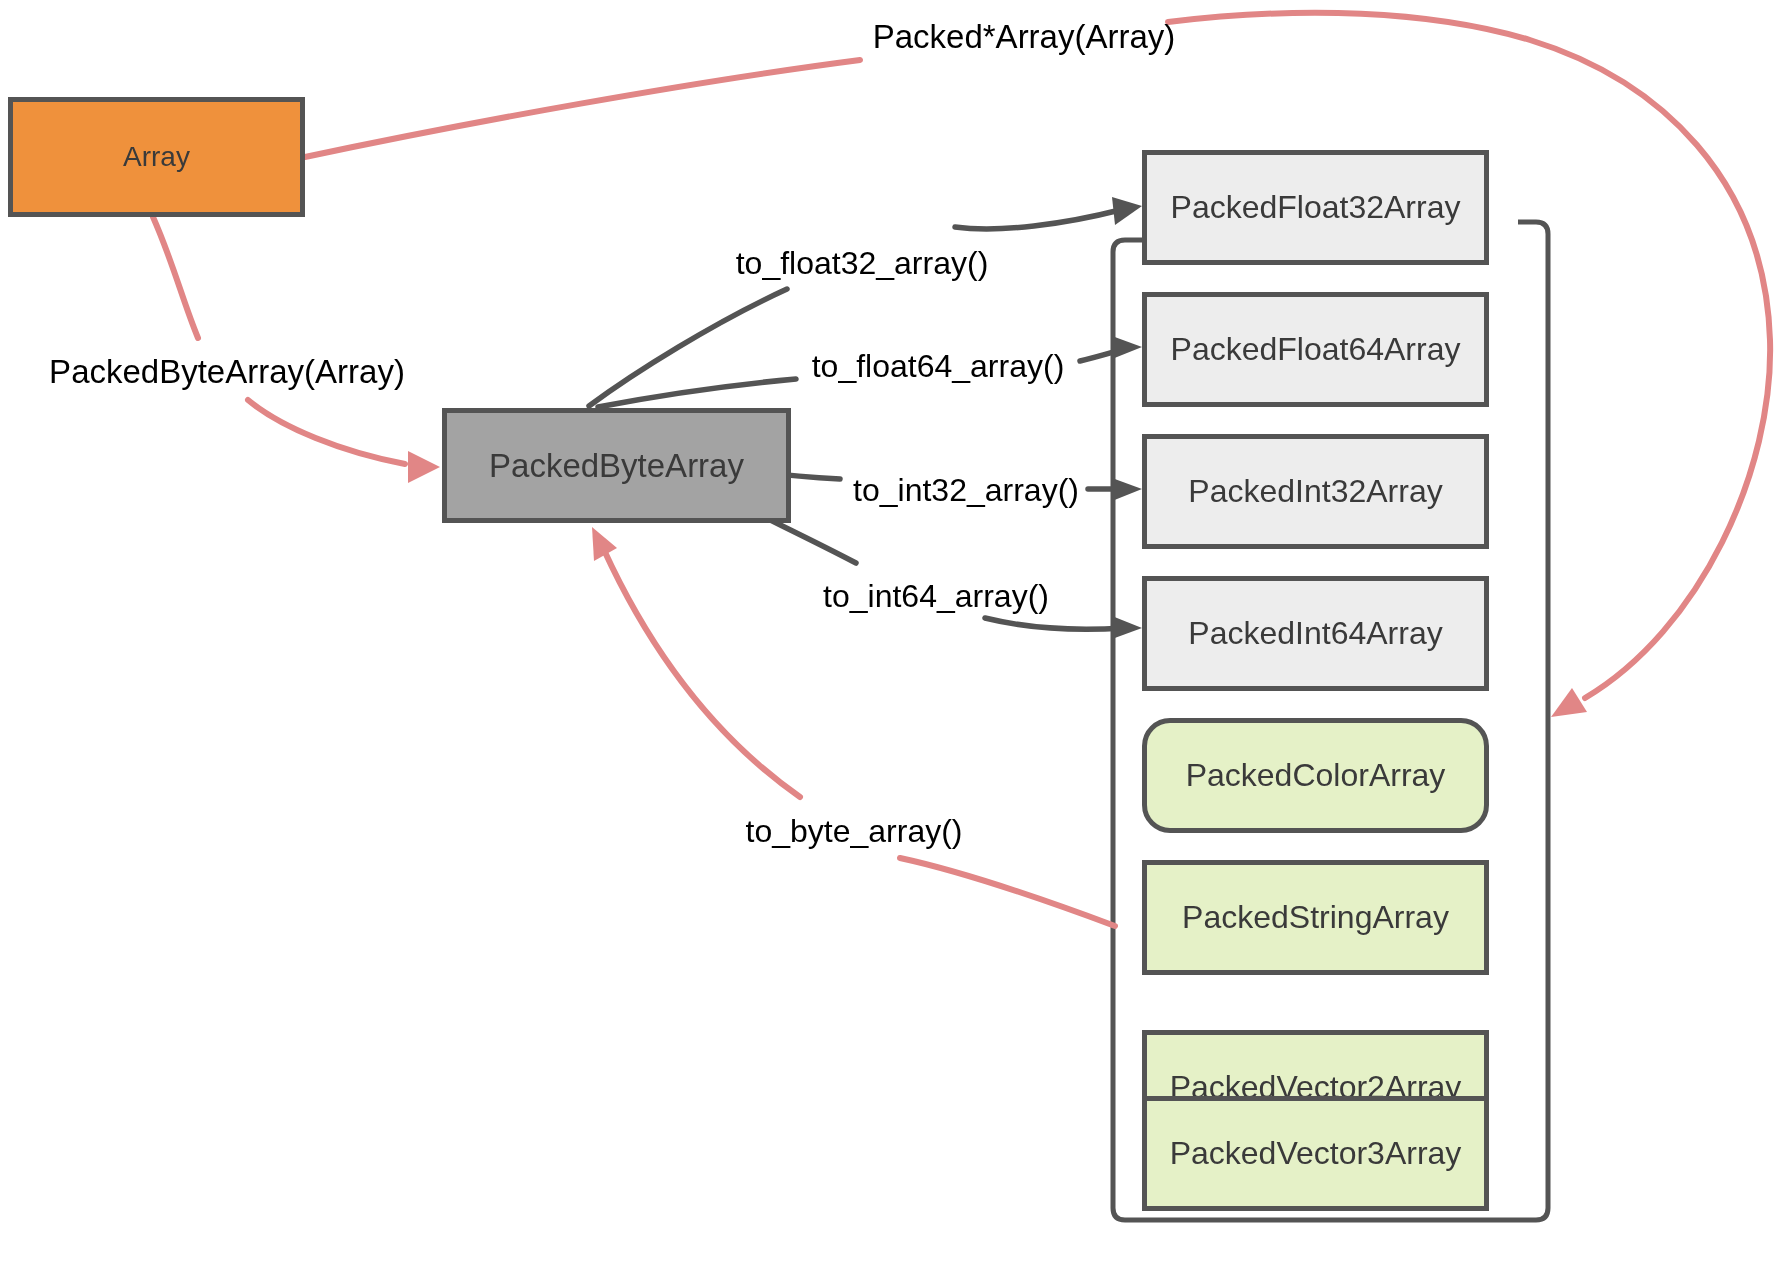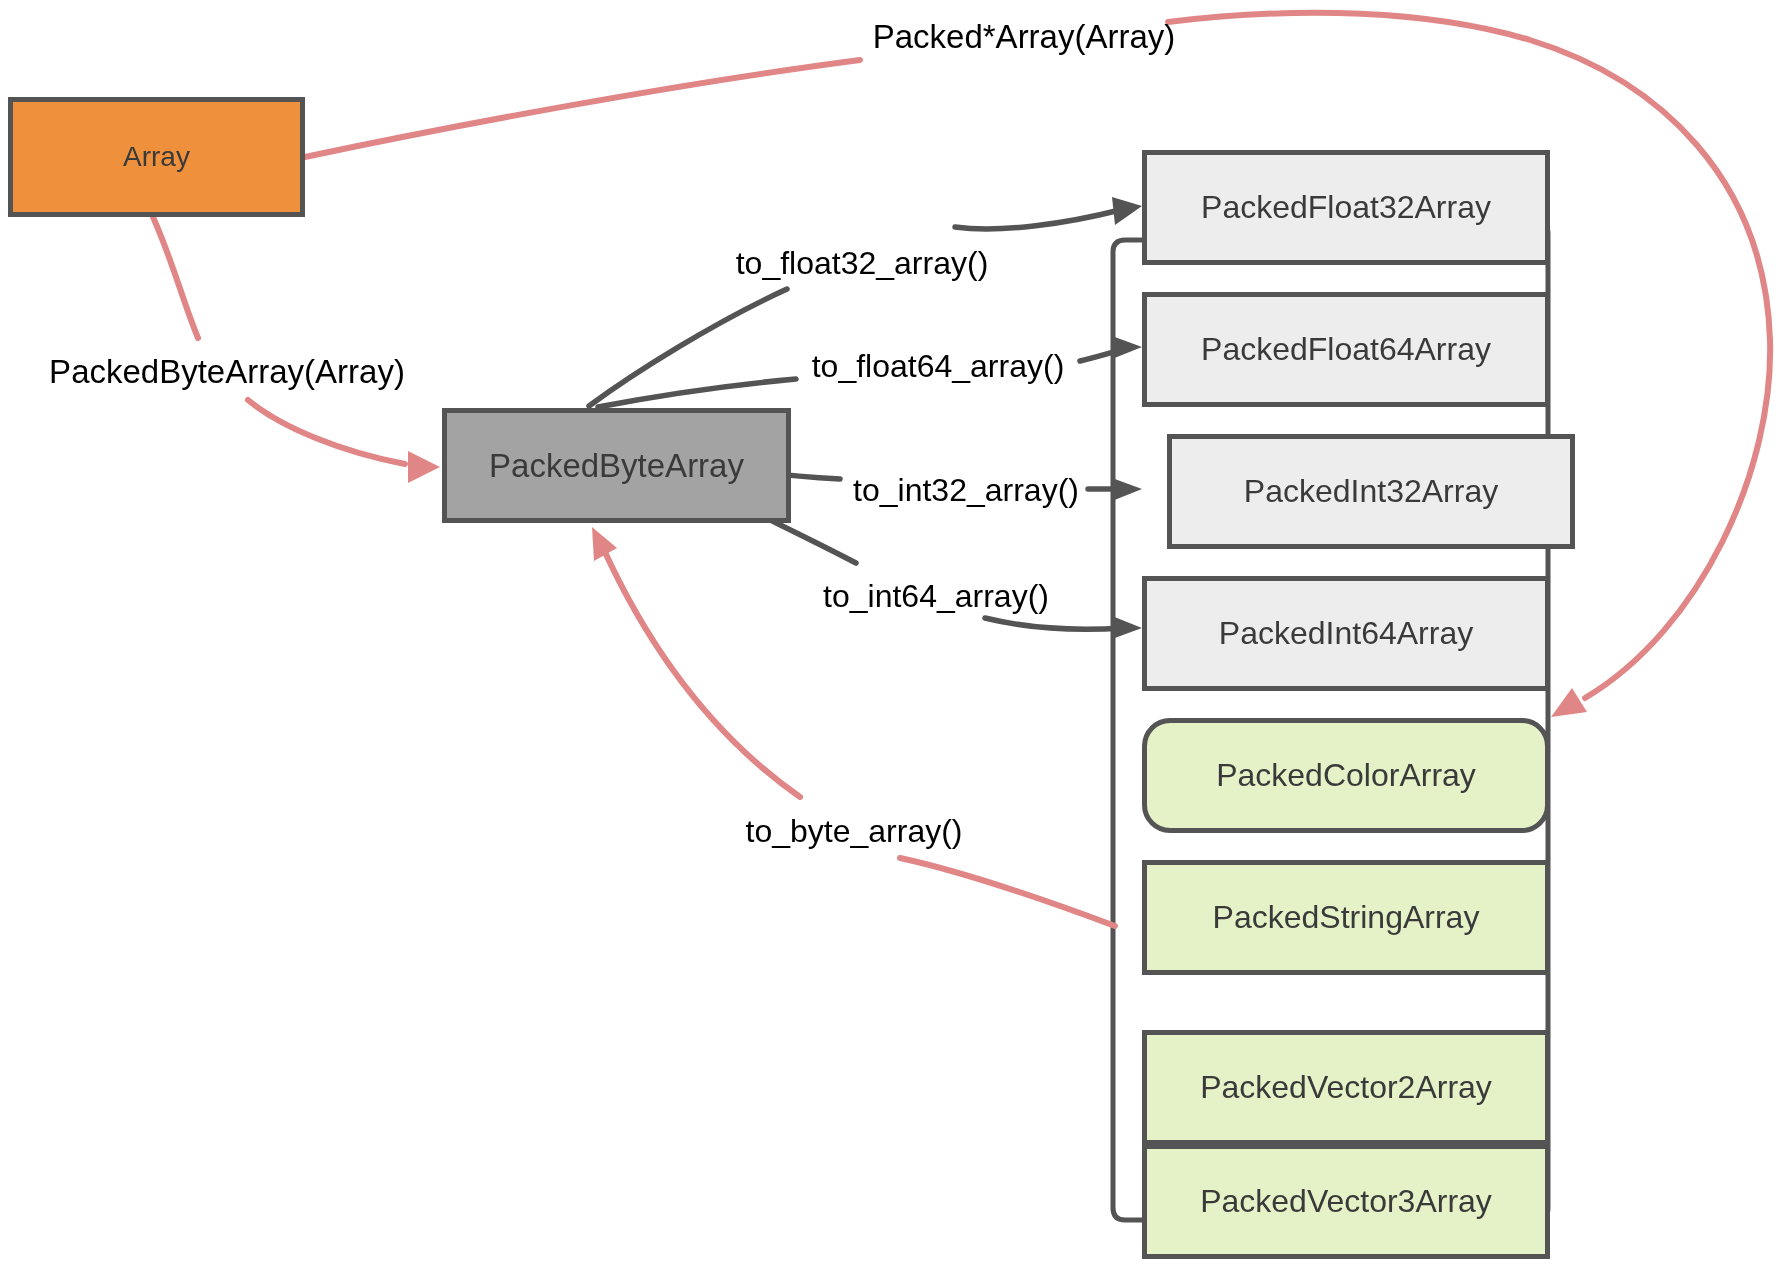--- a/index.html
+++ b/index.html
@@ -14,25 +14,25 @@
   .node{
     position:absolute;z-index:2;
     display:flex;align-items:center;justify-content:center;
     border:5px solid #545454;
     color:#3A3A3A;
     box-sizing:border-box;
     text-align:center;
   }
   .node-array{left:8px;top:97px;width:297px;height:120px;background:#EF913C;font-size:28px;}
   .node-pba{left:442px;top:408px;width:349px;height:115px;background:#a3a3a3;font-size:33px;text-align:center;}
-  .col{left:1142px;width:408px;height:115px;font-size:32px;}
+  .col{left:1142px;width:347px;height:115px;font-size:32px;}
   .fill-gray{background:#EDEDED;}
   .fill-green{background:#E5F1C7;}
-  .r0{top:150px;} .r1{top:292px;} .r2{top:434px;margin-left:25px;} .r3{top:576px;}
-  .r4{top:718px;border-radius:28px;} .r5{top:860px;} .r6{top:1002px;margin-top:28px;} .r7{top:1144px;}
+  .r0{top:150px;} .r1{top:292px;} .r2{top:434px;} .r3{top:576px;}
+  .r4{top:718px;border-radius:28px;} .r5{top:860px;} .r6{top:1002px;margin-top:28px;} .r7{top:1096px;}
   .edge-label{
     position:absolute;z-index:3;
     color:#000000;font-size:32px;line-height:1.15;
     text-align:center;white-space:nowrap;
     transform:translate(-50%,-50%);
   }
   .pink-text{color:#000000;}
 </style>
 </head>
 <body>

